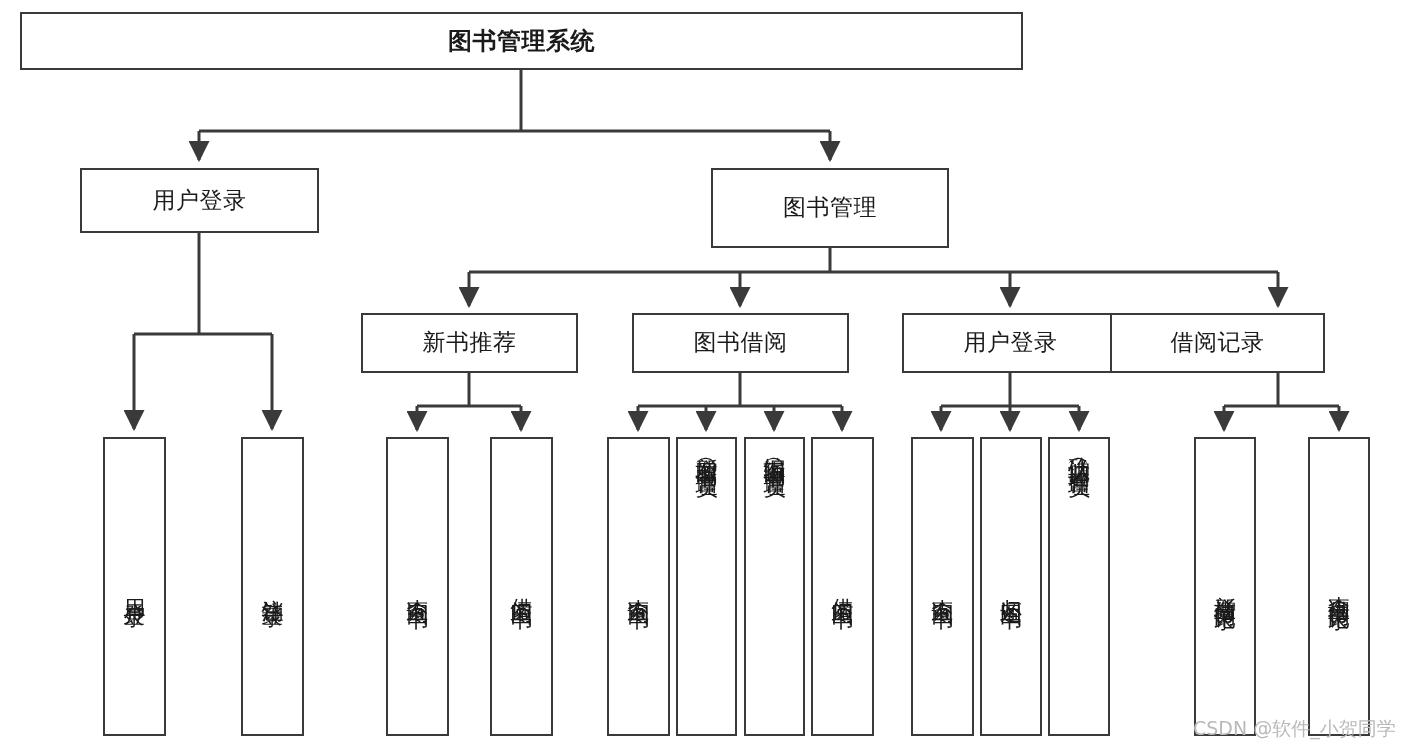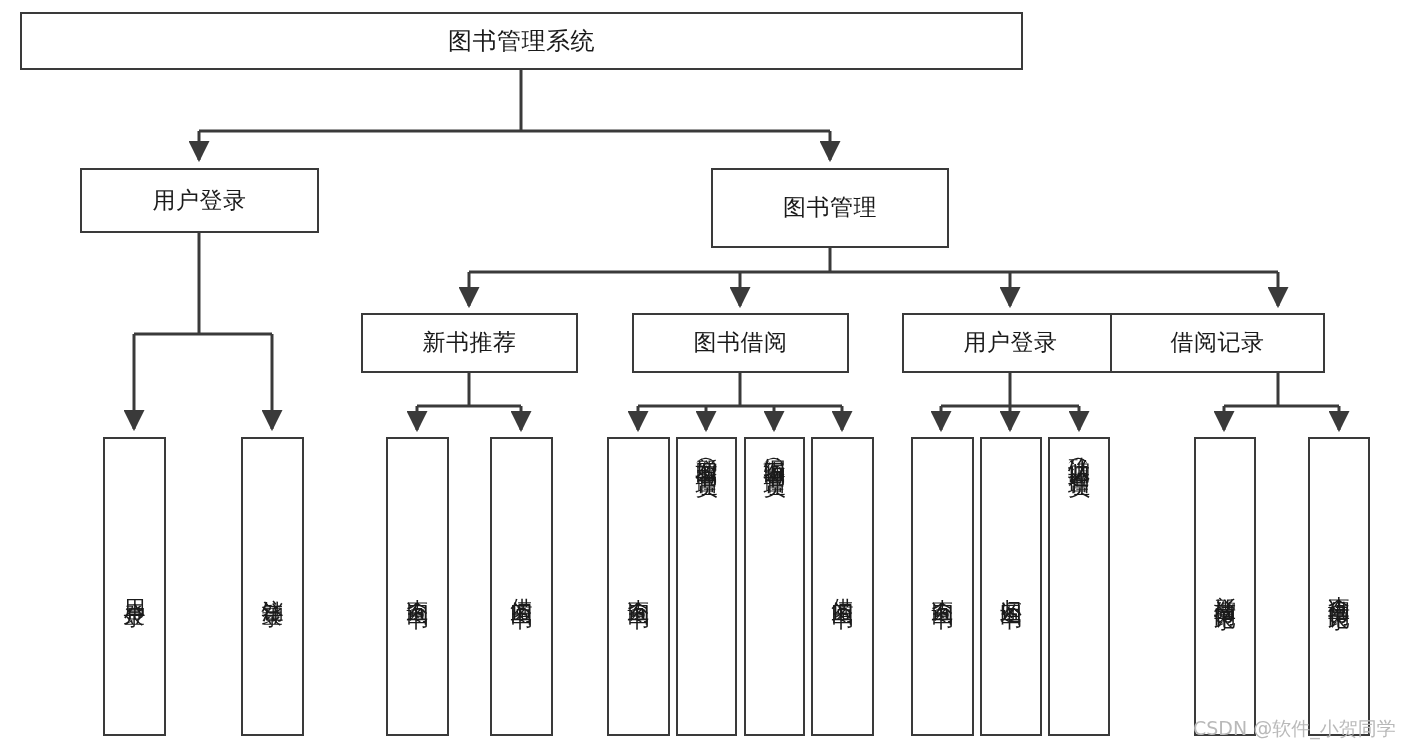--- a/index.html
+++ b/index.html
@@ -43,20 +43,21 @@
     white-space: nowrap;
     line-height: 1.12;
   }
   
   .node.horizontal .node-label {
     font-size: 23px;
     letter-spacing: 0.5px;
   }
   .node.root .node-label {
     font-size: 24px;
+    font-weight: bold;
   }
   
   .node.vertical {
     align-items: flex-start;
     justify-content: center;
     padding-top: 0;
   }
   .node.vertical .node-label {
     writing-mode: vertical-rl;
     text-orientation: upright;

